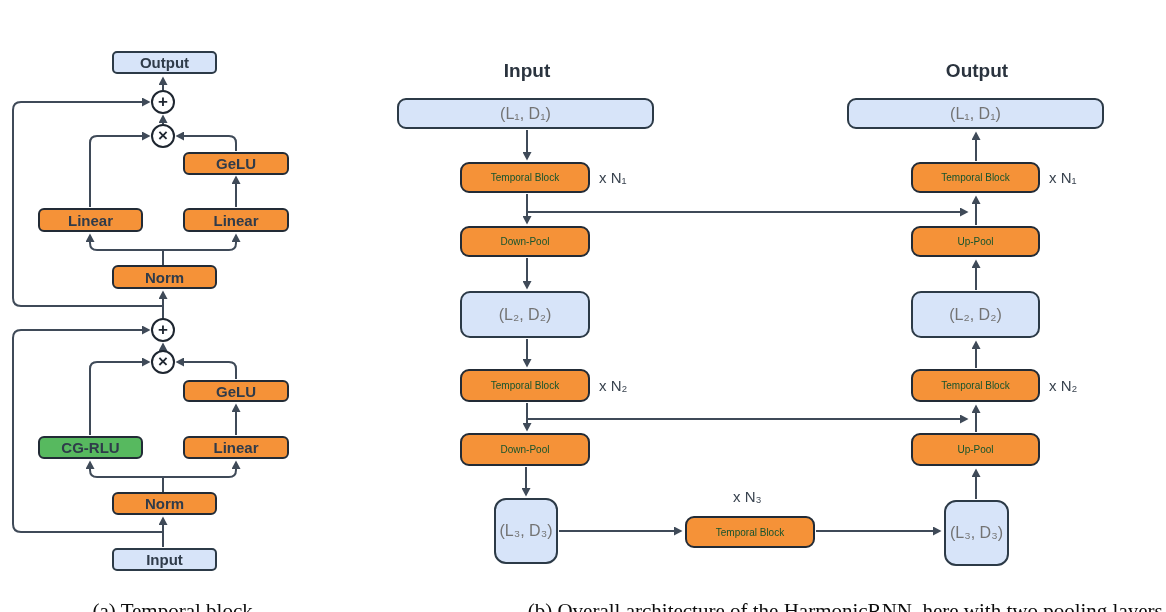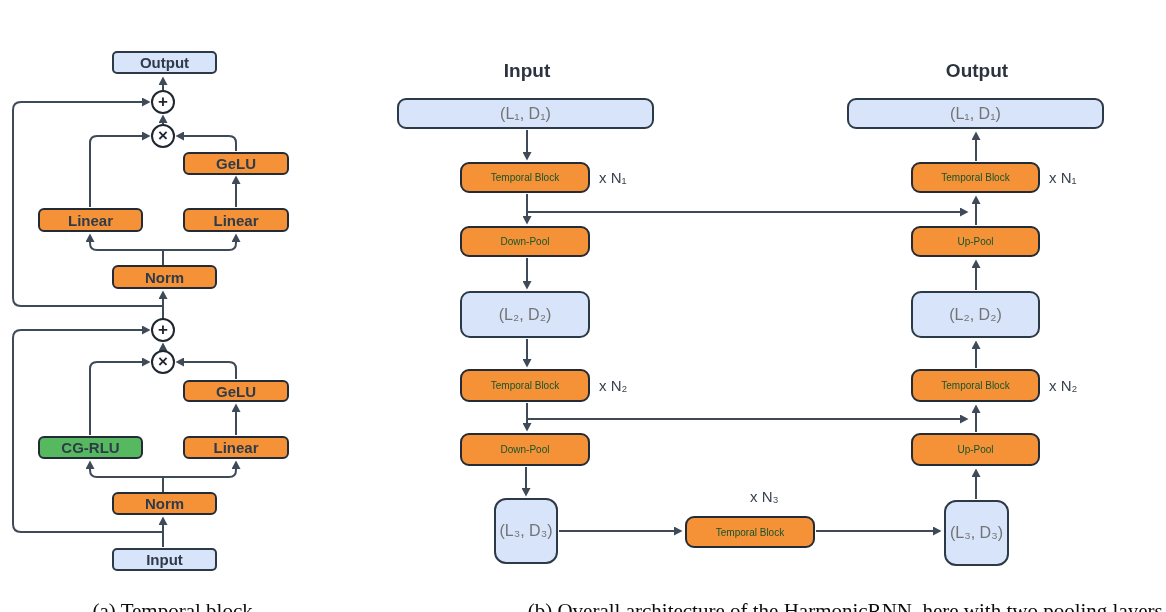--- a/index.html
+++ b/index.html
@@ -126,21 +126,21 @@
   <div class="box blue ld-label" style="left:397px;top:59px;width:257px;height:31px;border-radius:9px;">(L₁, D₁)</div>
   <div class="box orange b-label" style="left:460px;top:123px;width:130px;height:31px;border-radius:9px;">Temporal Block</div>
   <div class="mult" style="left:599px;top:130px;">x N₁</div>
   <div class="box orange b-label" style="left:460px;top:187px;width:130px;height:31px;border-radius:9px;">Down-Pool</div>
   <div class="box blue ld-label" style="left:460px;top:252px;width:130px;height:47px;border-radius:10px;">(L₂, D₂)</div>
   <div class="box orange b-label" style="left:460px;top:330px;width:130px;height:33px;border-radius:9px;">Temporal Block</div>
   <div class="mult" style="left:599px;top:338px;">x N₂</div>
   <div class="box orange b-label" style="left:460px;top:394px;width:130px;height:33px;border-radius:9px;">Down-Pool</div>
   <div class="box blue ld-label" style="left:494px;top:459px;width:64px;height:66px;border-radius:12px;">(L₃, D₃)</div>
 
-  <div class="mult" style="left:750px;top:449px;text-align:center;">x N₃</div>
+  <div class="mult" style="left:733px;top:449px;text-align:center;">x N₃</div>
   <div class="box orange b-label" style="left:685px;top:477px;width:130px;height:32px;border-radius:9px;">Temporal Block</div>
 
   <div class="box blue ld-label" style="left:944px;top:461px;width:65px;height:66px;border-radius:12px;">(L₃, D₃)</div>
   <div class="box orange b-label" style="left:911px;top:394px;width:129px;height:33px;border-radius:9px;">Up-Pool</div>
   <div class="box orange b-label" style="left:911px;top:330px;width:129px;height:33px;border-radius:9px;">Temporal Block</div>
   <div class="mult" style="left:1049px;top:338px;">x N₂</div>
   <div class="box blue ld-label" style="left:911px;top:252px;width:129px;height:47px;border-radius:10px;">(L₂, D₂)</div>
   <div class="box orange b-label" style="left:911px;top:187px;width:129px;height:31px;border-radius:9px;">Up-Pool</div>
   <div class="box orange b-label" style="left:911px;top:123px;width:129px;height:31px;border-radius:9px;">Temporal Block</div>
   <div class="mult" style="left:1049px;top:130px;">x N₁</div>

